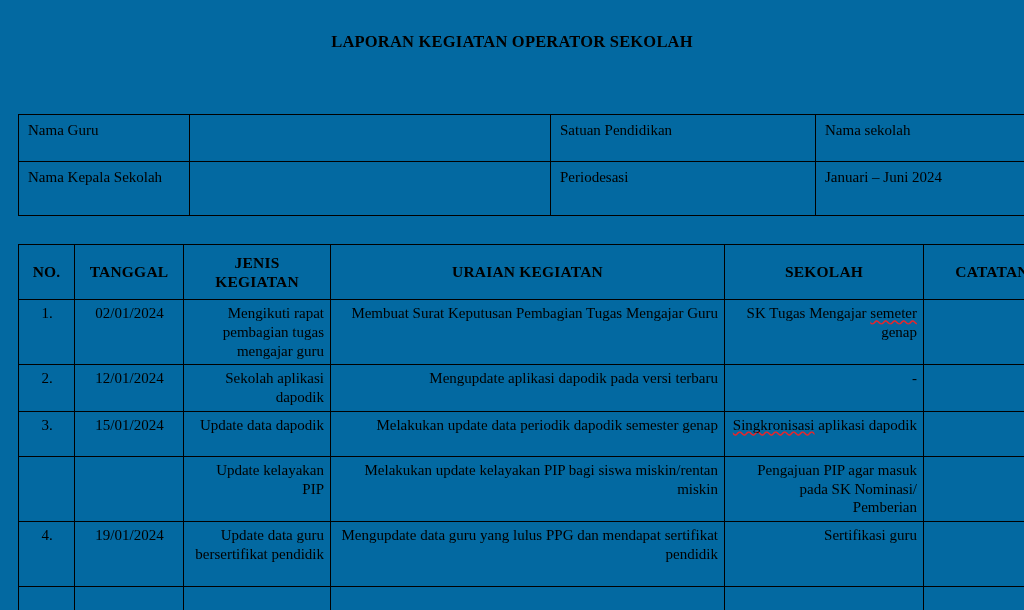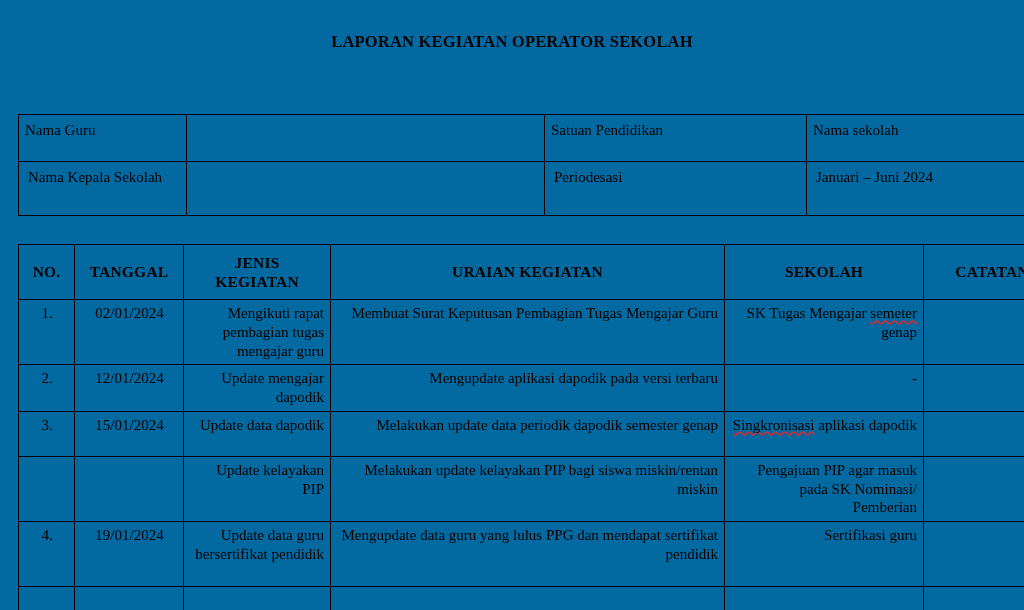--- a/index.html
+++ b/index.html
@@ -41,21 +41,21 @@
     border-collapse: collapse;
     table-layout: fixed;
     font-size: 15px;
   }
   .info-table td {
     border: 1px solid #000000;
     padding: 6px 9px 7px 9px;
     vertical-align: top;
     line-height: 1.27;
   }
-  .info-table tr.r1 td { height: 33px; padding-left: 6px; }
+  .info-table tr.r1 td { height: 33px; }
   .info-table tr.r2 td { height: 40px; }
   .col-lbl1 { width: 152px; }
   .col-val1 { width: 342px; }
   .col-lbl2 { width: 246px; font-family: Liberation Serif, serif; }
   .col-val2 { width: 248px; }
 
   
   .main-table {
     position: absolute;
     left: 18px;
@@ -153,21 +153,21 @@
         <td class="c-tanggal">02/01/2024</td>
         <td class="c-jenis">Mengikuti rapat pembagian tugas mengajar guru</td>
         <td class="c-uraian">Membuat Surat Keputusan Pembagian Tugas Mengajar Guru</td>
         <td class="c-luaran"><span>SK Tugas Mengajar </span><span class="sp">semeter</span><span> genap</span></td>
         <td class="c-catatan"></td>
       </tr>
 
       <tr class="row-h2">
         <td class="c-no">2.</td>
         <td class="c-tanggal">12/01/2024</td>
-        <td class="c-jenis">Update mengajar dapodik</td>
+        <td class="c-jenis">Sekolah aplikasi dapodik</td>
         <td class="c-uraian">Mengupdate aplikasi dapodik pada versi terbaru</td>
         <td class="c-luaran"><span>-</span><span class="sp"></span><span></span></td>
         <td class="c-catatan">-</td>
       </tr>
 
       <tr class="row-h2">
         <td class="c-no">3.</td>
         <td class="c-tanggal">15/01/2024</td>
         <td class="c-jenis">Update data dapodik</td>
         <td class="c-uraian">Melakukan update data periodik dapodik semester genap</td>

